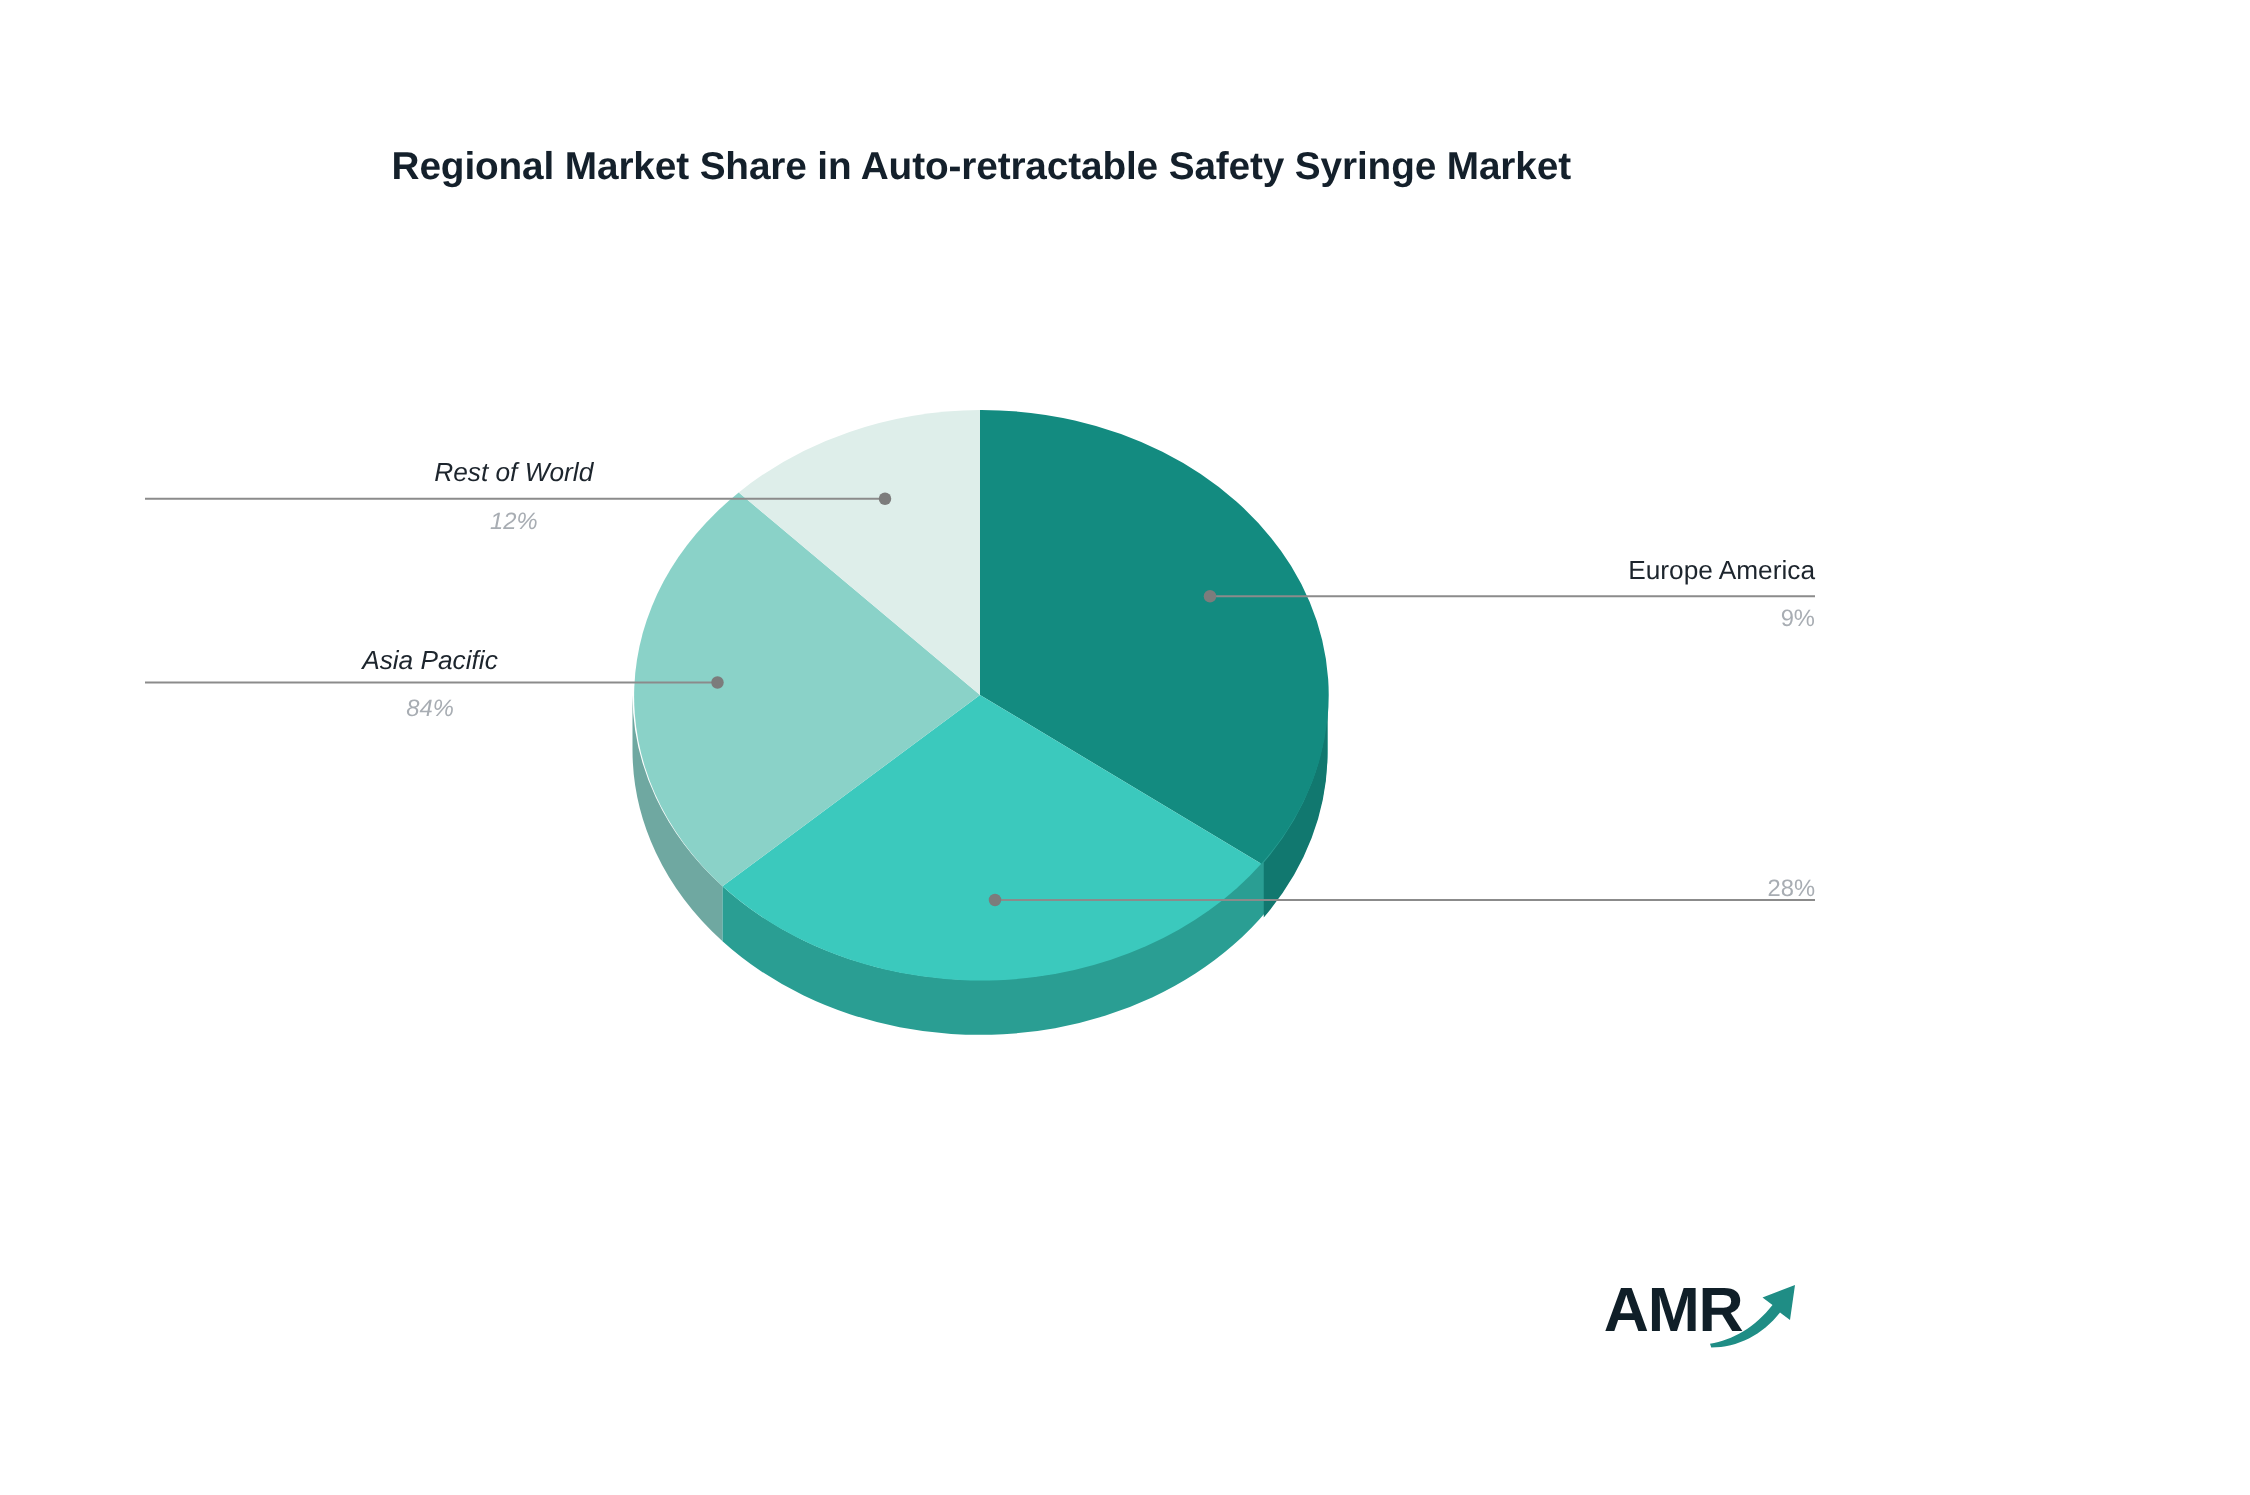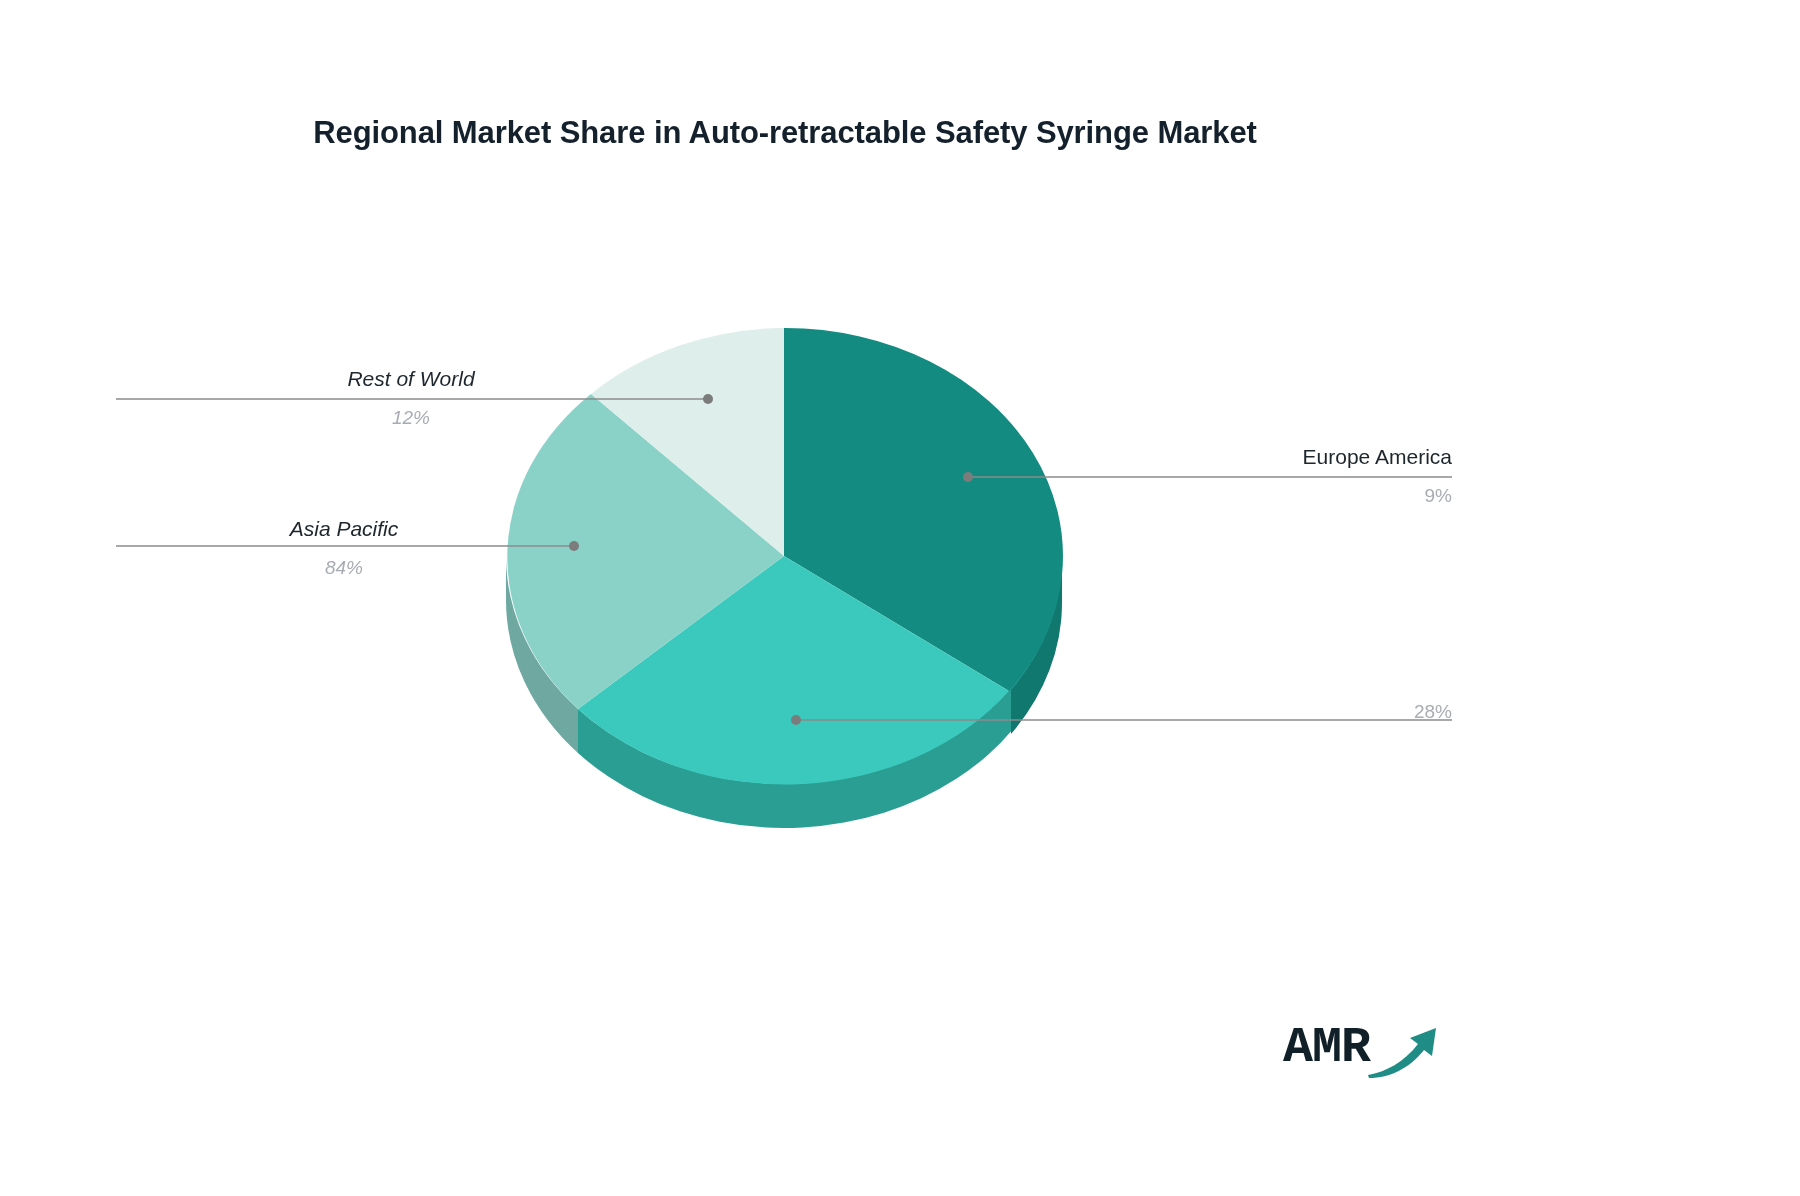--- a/index.html
+++ b/index.html
@@ -101,21 +101,20 @@
   }
   #amr-logo .amr-text {
     position: absolute;
     left: 0;
     top: 0;
     font-size: 50px;
     font-weight: bold;
     color: #101f28;
     letter-spacing: -1px;
     line-height: 56px;
-    font-family: Liberation Mono, monospace;
   }
   #amr-swoosh {
     position: absolute;
     left: 83px;
     top: -2px;
   }
 </style>
 </head>
 <body>
 

